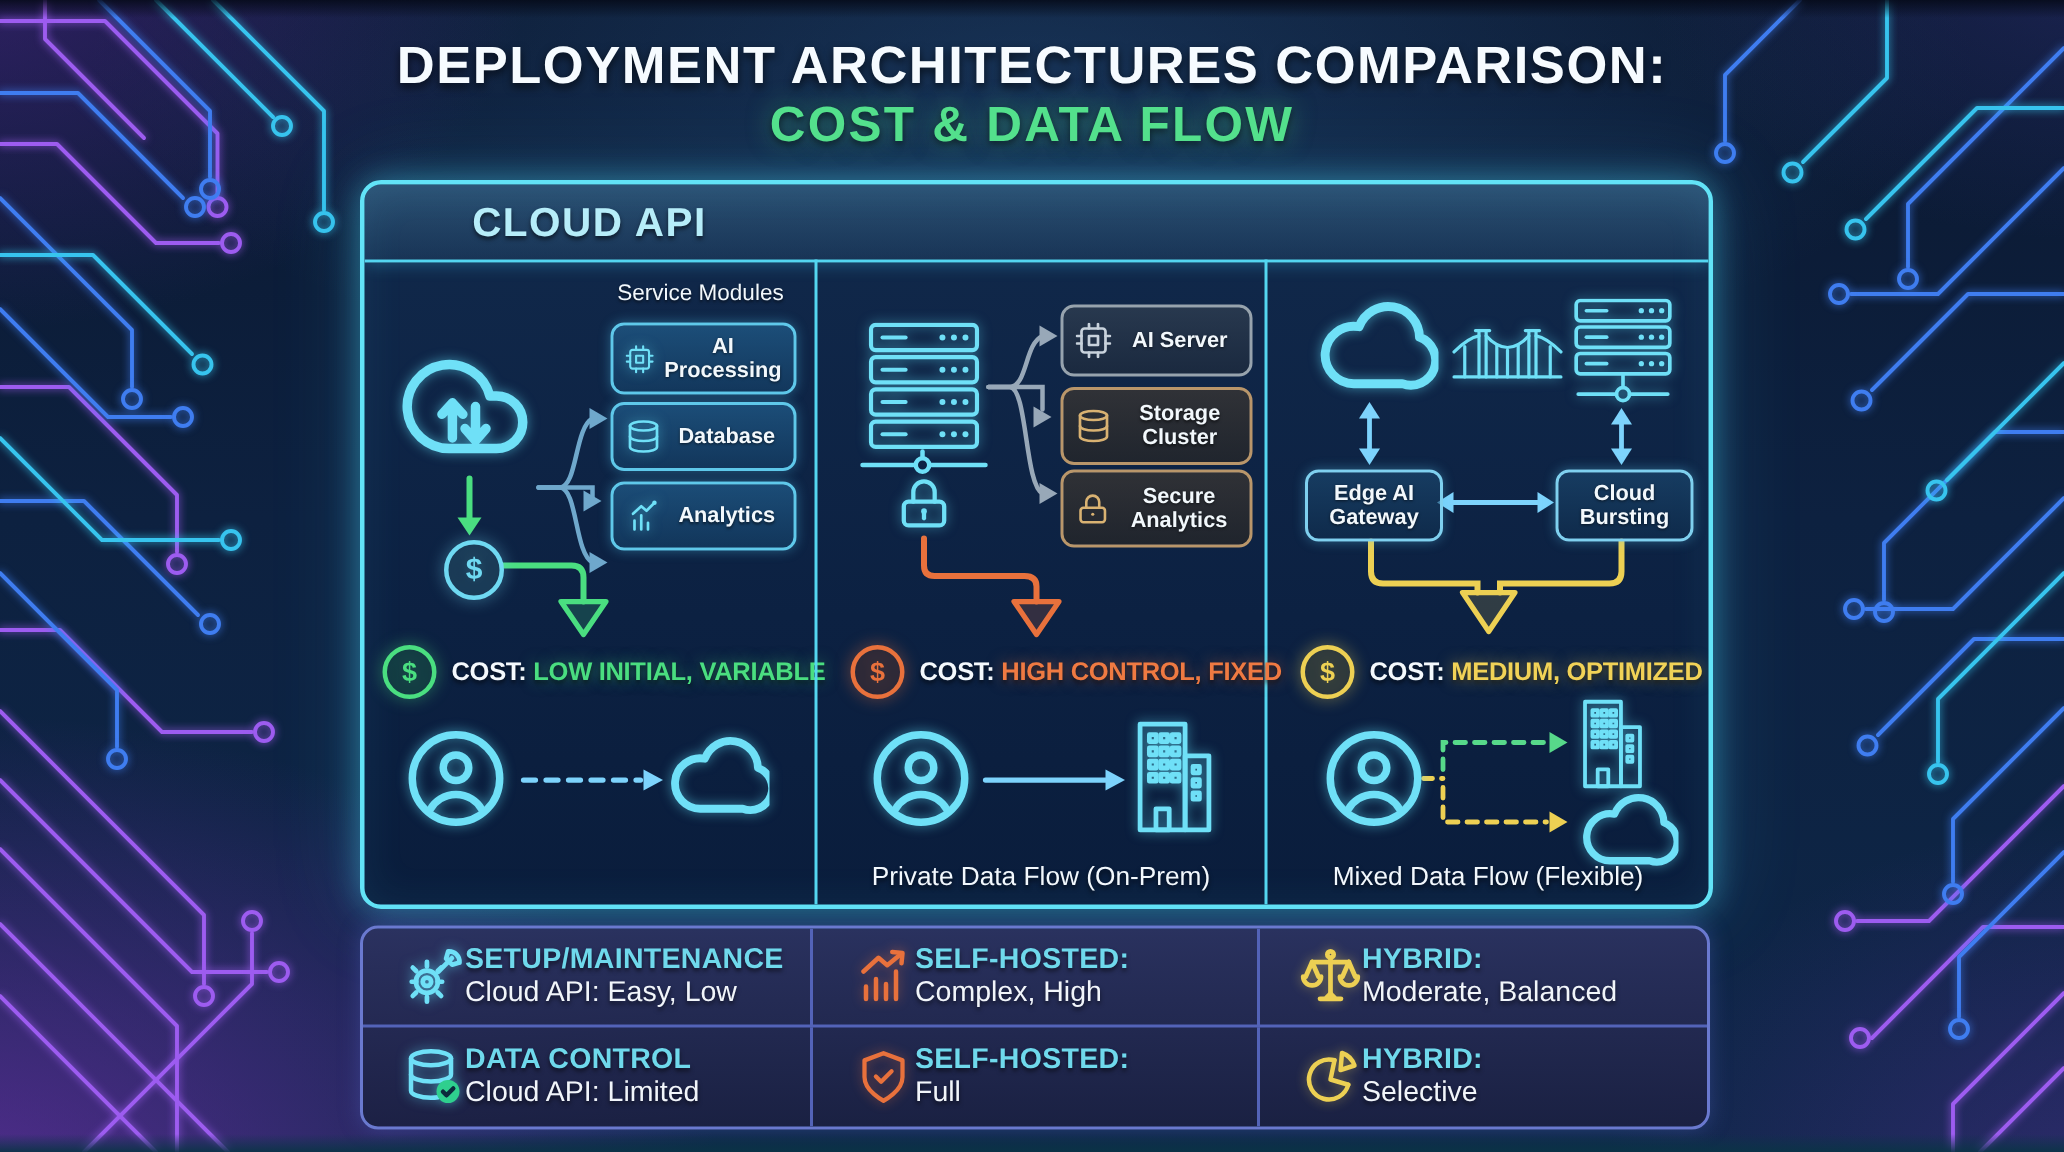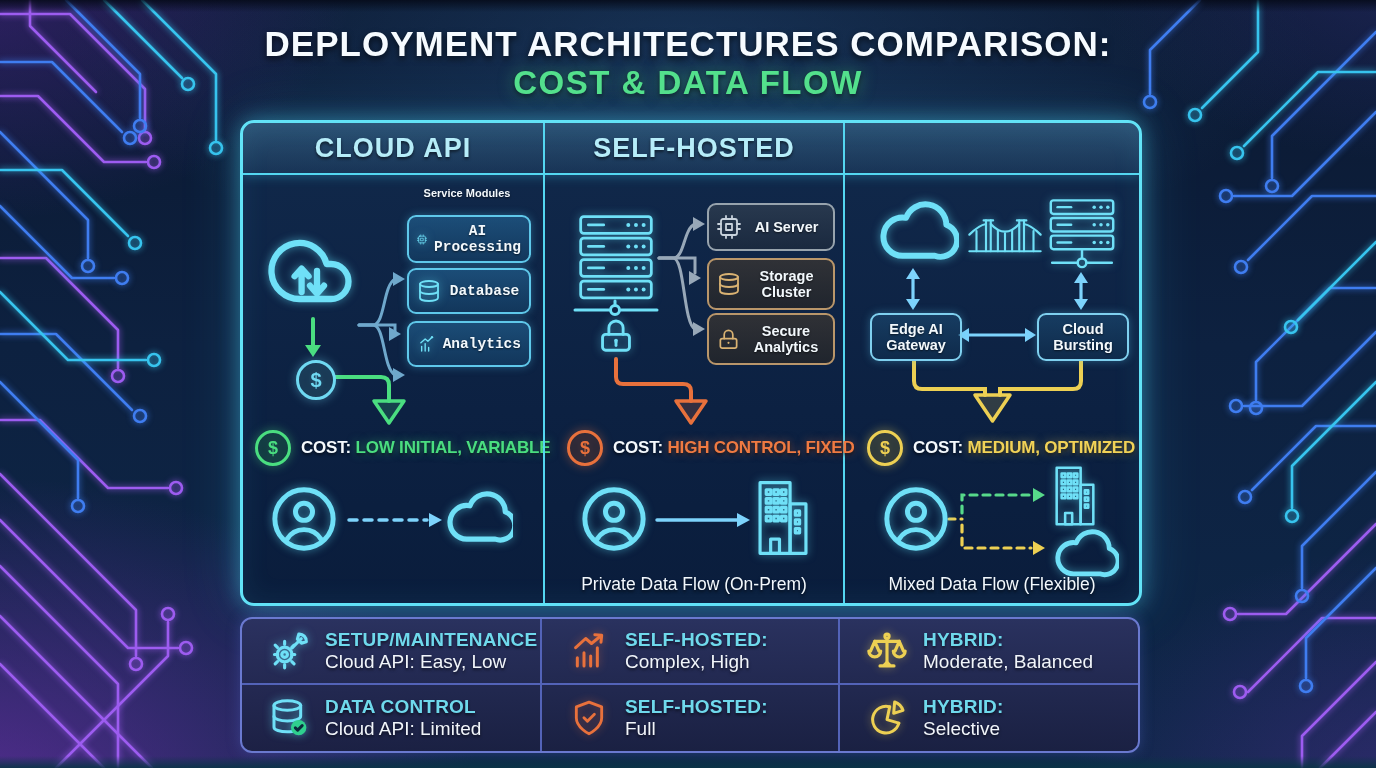--- a/index.html
+++ b/index.html
@@ -64,26 +64,26 @@
   .tan{color:#d9b272;}
   .gray{color:#c8d2dc;}
   .orange{color:#e8713c;filter:drop-shadow(0 0 4px rgba(232,113,60,.45));}
   .yellow{color:#edd053;filter:drop-shadow(0 0 4px rgba(237,208,83,.45));}
 
   
   .mbox{position:absolute;display:flex;align-items:center;gap:7px;padding:4px 8px;
     border-radius:9px;font-size:14.5px;font-weight:700;color:#f2f8fc;line-height:1.12;
     text-shadow:0 1px 2px rgba(0,0,0,.6);}
   .mbox .txt{flex:1;text-align:center;}
-  .mbox.bcyan{border:2px solid #5fc8ea;background:linear-gradient(180deg,rgba(38,110,160,.55),rgba(22,70,110,.55));box-shadow:0 0 8px rgba(80,200,240,.35);font-family:Liberation Mono, monospace;}
+  .mbox.bcyan{border:2px solid #5fc8ea;background:linear-gradient(180deg,rgba(38,110,160,.55),rgba(22,70,110,.55));box-shadow:0 0 8px rgba(80,200,240,.35);}
   .mbox.bgray{border:2px solid #97a3ad;background:linear-gradient(180deg,rgba(56,68,82,.6),rgba(34,44,58,.6));}
   .mbox.btan{border:2px solid #b9966a;background:linear-gradient(180deg,rgba(70,58,44,.6),rgba(44,38,30,.6));}
   .mbox.bnode{border:2px solid #7fd0ef;background:linear-gradient(180deg,rgba(30,80,120,.55),rgba(16,48,80,.6));box-shadow:0 0 8px rgba(90,200,240,.35);}
 
-  .svclabel{font-size:11px;font-weight:700;color:#f2f8fc;text-shadow:0 1px 2px rgba(0,0,0,.6);}
+  .svclabel{font-size:15px;font-weight:400;color:#f2f8fc;text-shadow:0 1px 2px rgba(0,0,0,.6);}
 
   
   .dollar{border-radius:50%;border:3px solid currentColor;display:flex;align-items:center;justify-content:center;
     font-weight:800;background:rgba(5,15,30,.25);}
   .dollar.big{width:34px;height:34px;font-size:20px;}
   .dollar.small{width:30px;height:30px;font-size:18px;}
   .dgreen{color:#4ade80;filter:drop-shadow(0 0 5px rgba(74,222,128,.6));}
   .dcyan{color:#6fd9f2;filter:drop-shadow(0 0 5px rgba(111,217,242,.6));}
   .dorange{color:#e8713c;filter:drop-shadow(0 0 5px rgba(232,113,60,.6));}
   .dyellow{color:#edd053;filter:drop-shadow(0 0 5px rgba(237,208,83,.6));}
@@ -97,21 +97,21 @@
 
   .caption{position:absolute;left:0;right:0;top:401px;text-align:center;font-size:17.5px;
     color:#f2f8fd;text-shadow:0 2px 3px rgba(0,0,0,.6);}
 
   
   .summary{position:absolute;left:240px;top:617px;width:896px;height:132px;z-index:3;
     border:2.5px solid #6a79cf;border-radius:12px;overflow:hidden;
     background:linear-gradient(180deg,rgba(44,50,96,.92),rgba(27,32,66,.92));
     box-shadow:0 0 14px rgba(90,110,210,.35);
     display:grid;grid-template-columns:300px 298px 1fr;grid-template-rows:1fr 1fr;}
-  .scell{display:flex;align-items:center;gap:15px;padding-left:26px;
+  .scell{display:flex;align-items:center;padding-left:26px;
     border-right:2px solid #5363b8;border-bottom:2px solid #5363b8;}
   .scell:nth-child(3n){border-right:none;}
   .scell:nth-child(n+4){border-bottom:none;}
   .scell .sicon{width:42px;flex:0 0 42px;display:flex;justify-content:center;}
   .stitle{font-size:19px;font-weight:800;color:#6fd9ec;letter-spacing:.2px;text-shadow:0 2px 3px rgba(0,0,0,.55);}
   .svalue{font-size:19px;color:#f1f5fa;text-shadow:0 2px 3px rgba(0,0,0,.55);}
 </style>
 </head>
 <body>
 
@@ -198,21 +198,20 @@
 <div class="edge-strip bottom"></div>
 
 <div class="title">
   <div class="l1">DEPLOYMENT ARCHITECTURES COMPARISON:</div>
   <div class="l2">COST &amp; DATA FLOW</div>
 </div>
 
 <div class="panel">
   <div class="panel-header">
     <div class="hcell">CLOUD API</div>
-    <div class="hcell">SELF-HOSTED</div>
   </div>
 
   <div class="cols">
 
     <div class="col col1">
       <svg class="connect" width="300" height="430" viewBox="0 0 300 430">
 
         <g stroke="#6fa8cc" stroke-width="3" fill="none" stroke-linecap="round">
           <path d="M116,152 H130 C142,152 140,112 152,106"></path>
           <path d="M116,152 H152 V160"></path>

